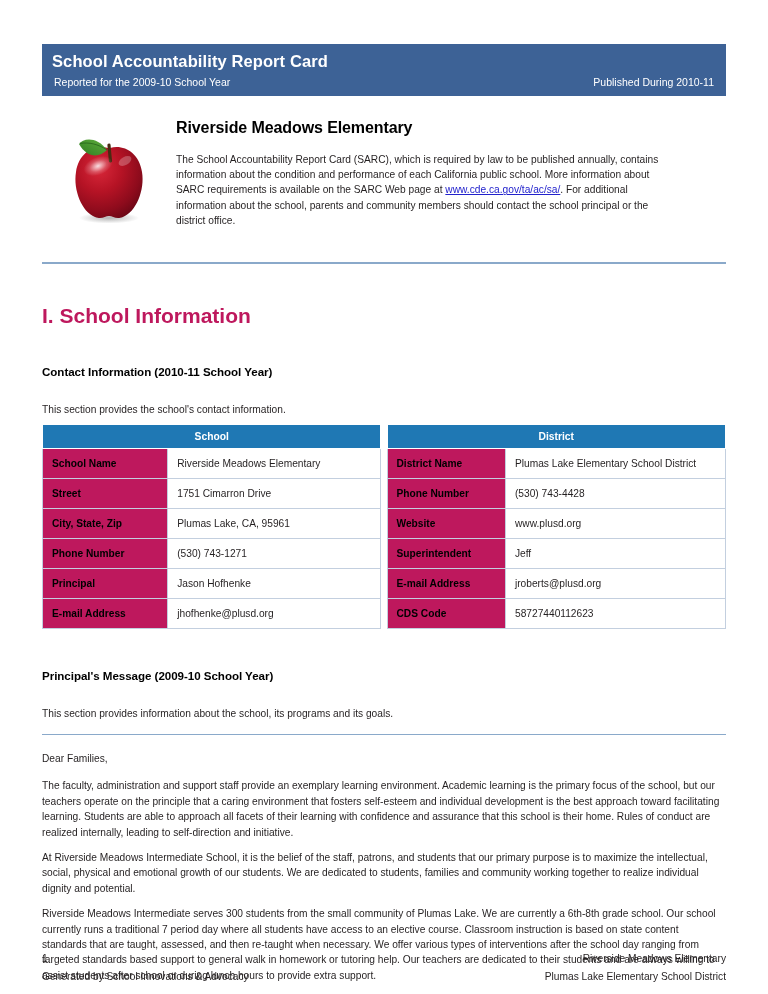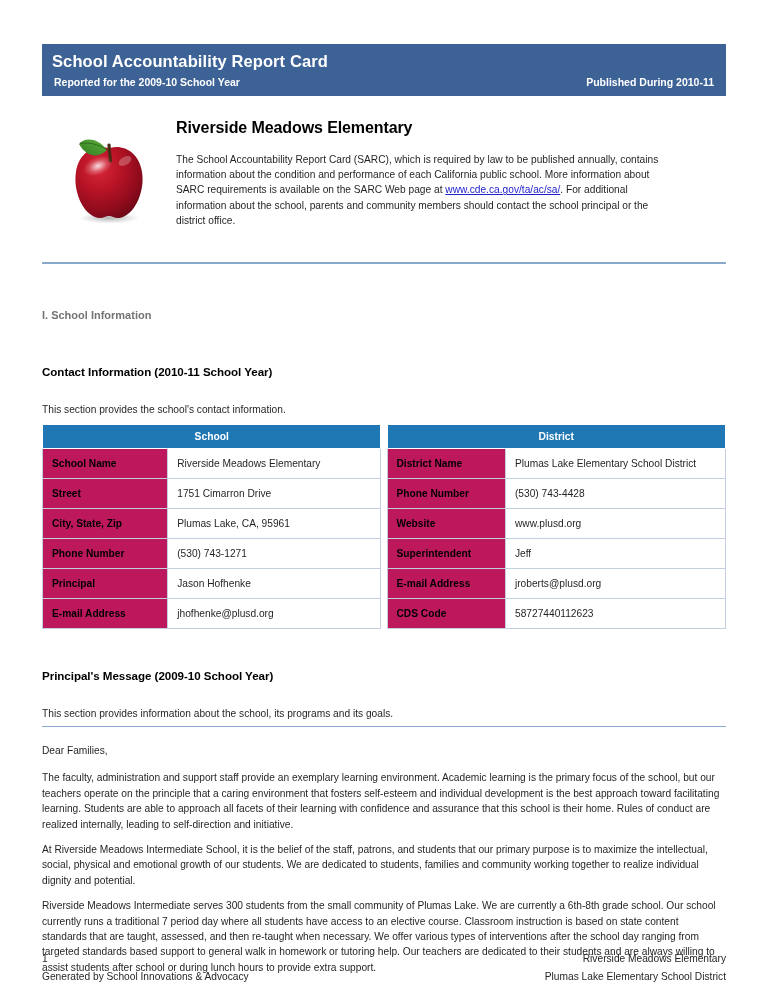--- a/index.html
+++ b/index.html
@@ -37,21 +37,21 @@
     font-weight: bold;
     letter-spacing: .1px;
     line-height: 20px;
     padding-bottom: 5px;
   }
   .masthead-sub {
     display: flex;
     justify-content: space-between;
     align-items: baseline;
     font-size: 10.5px;
-    font-weight: bold;
+    font-weight: normal;
     line-height: 13px;
     padding: 0 2px 1px 2px;
   }
 
   
   .intro {
     display: flex;
     margin-top: 22px;
     align-items: flex-start;
   }
@@ -92,42 +92,42 @@
 
   .divider {
     margin-top: 34px;
     height: 2px;
     background: #8aa9ca;
     width: 100%;
   }
 
   
   .section-heading {
-    color: #737373;
-    font-size: 11px;
+    color: #be185d;
+    font-size: 21px;
     font-weight: bold;
     margin: 42px 0 8px 0;
     line-height: 19px;
   }
 
   .subsection-title {
     font-size: 11.6px;
     font-weight: bold;
     margin: 39px 0 0 0;
     line-height: 15px;
     letter-spacing: -.05px;
   }
   .subsection-desc {
     font-size: 10.2px;
     line-height: 14px;
     margin: 24px 0 0 0;
     color: #231f20;
   }
   .subsection-desc.ruled {
-    padding-bottom: 5px;
+    padding-bottom: 13px;
     border-bottom: 1.4px solid #8aa9ca;
   }
 
   
   table.contact {
     width: 100%;
     border-collapse: collapse;
     margin-top: 7px;
     table-layout: fixed;
   }

